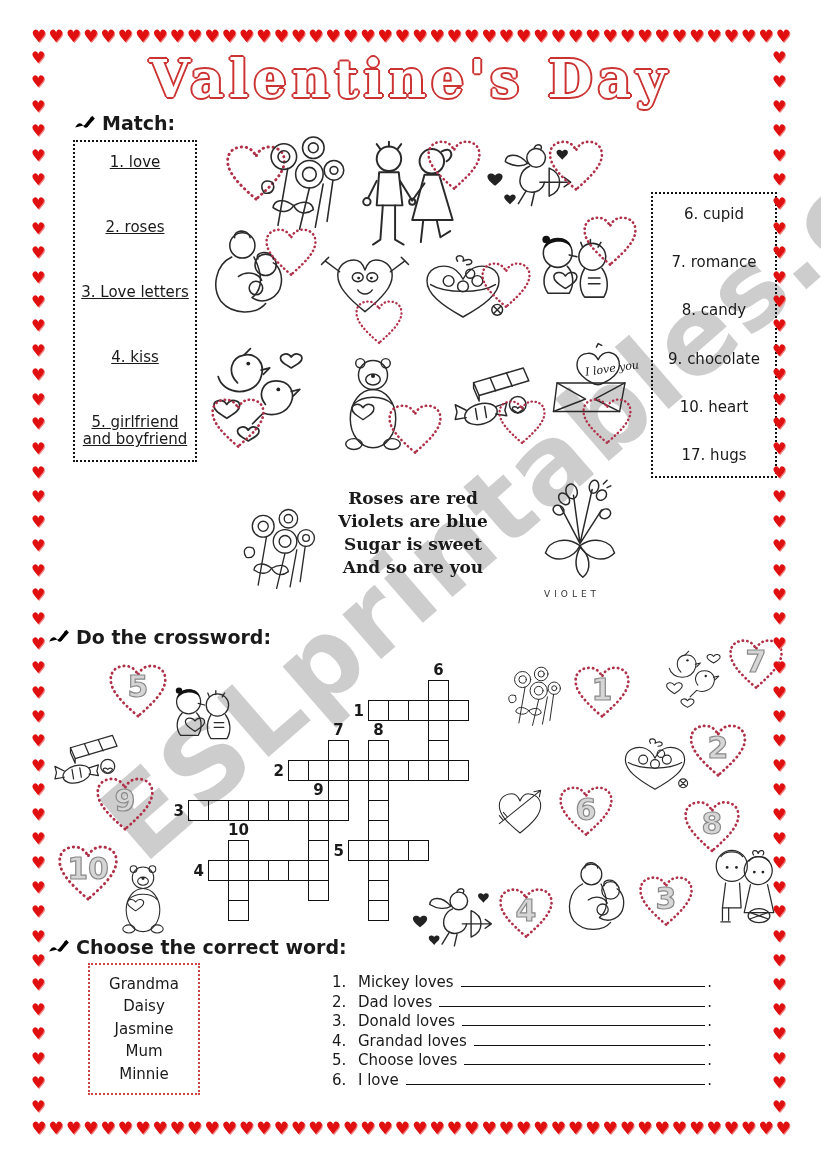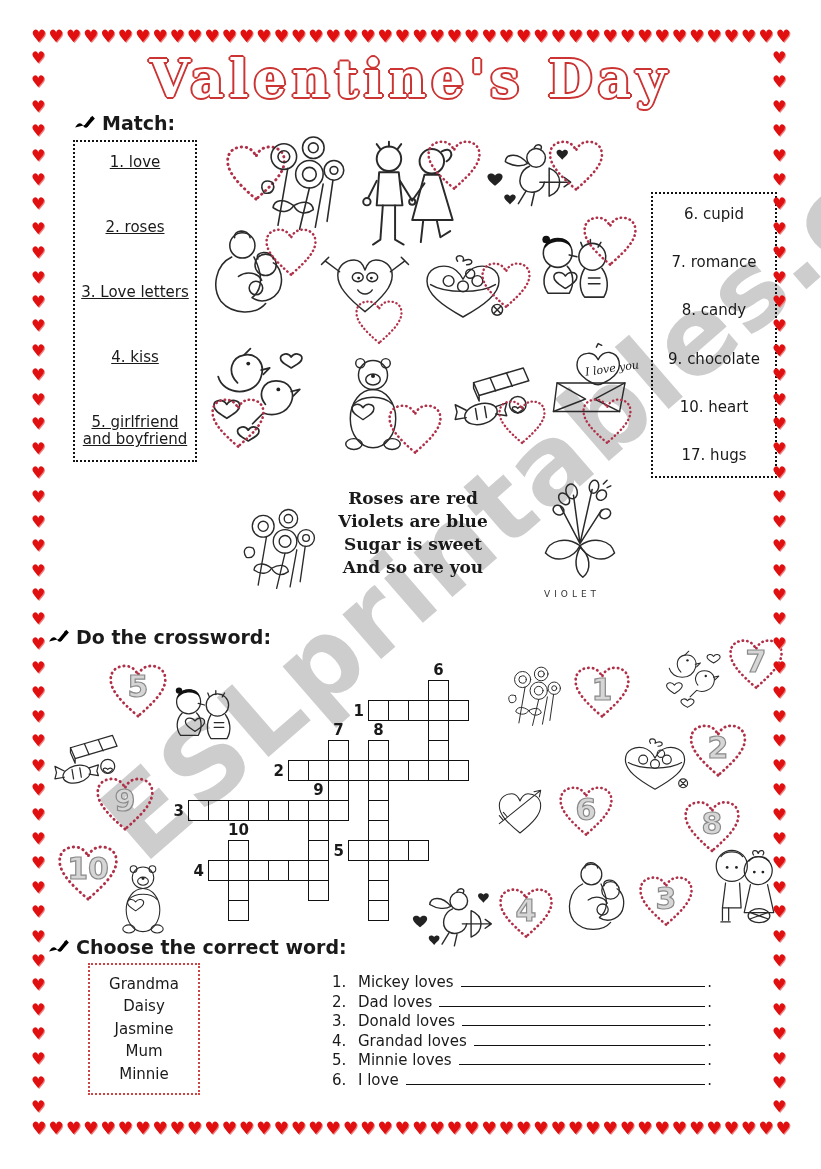--- a/index.html
+++ b/index.html
@@ -727,21 +727,21 @@
       <span class="s-period">.</span>
     </div>
     <div class="sentence">
       <span class="s-num">4.</span>
       <span class="s-text">Grandad loves</span>
       <span class="s-blank"></span>
       <span class="s-period">.</span>
     </div>
     <div class="sentence">
       <span class="s-num">5.</span>
-      <span class="s-text">Minnie loves</span>
+      <span class="s-text">Choose loves</span>
       <span class="s-blank"></span>
       <span class="s-period">.</span>
     </div>
     <div class="sentence">
       <span class="s-num">6.</span>
       <span class="s-text">I love</span>
       <span class="s-blank"></span>
       <span class="s-period">.</span>
     </div>
   </div>

